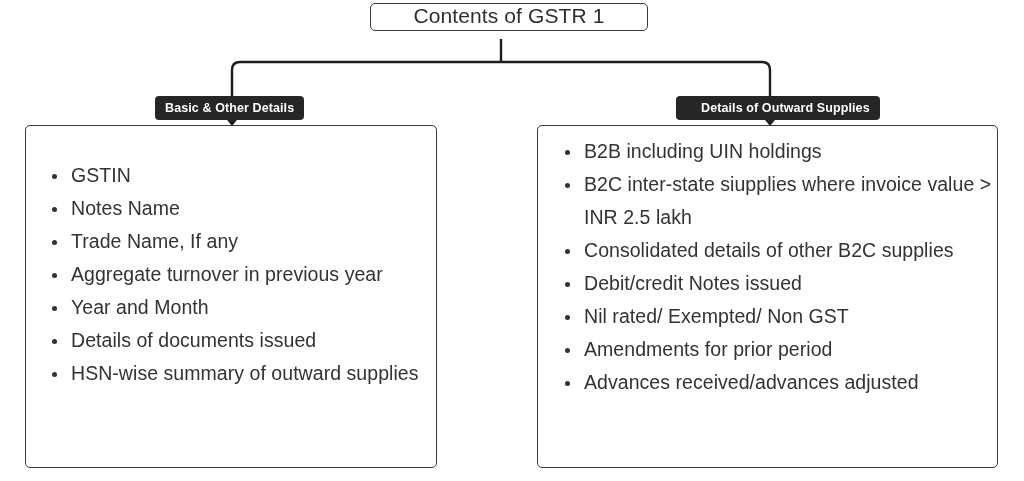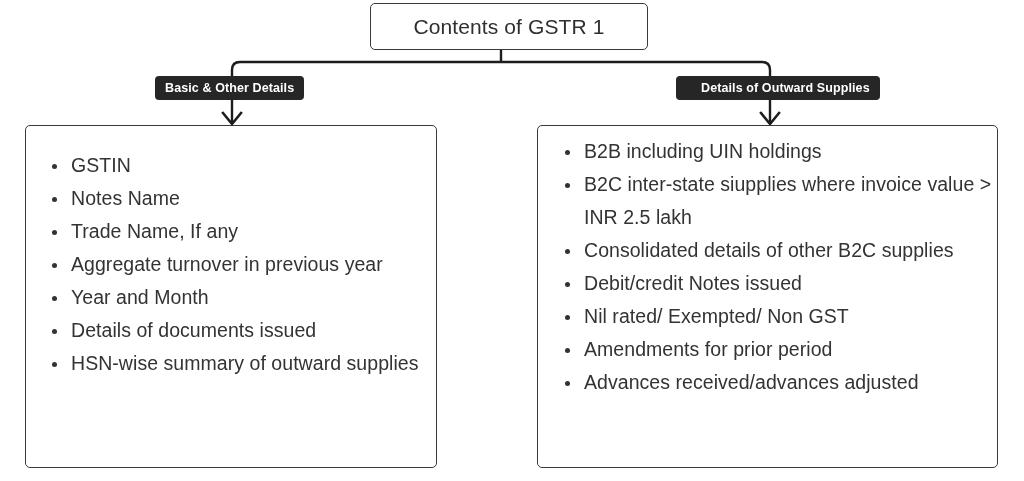--- a/index.html
+++ b/index.html
@@ -43,27 +43,26 @@
     stroke-linecap: square;
     stroke-linejoin: miter;
   }
 
   
   .root-box {
     position: absolute;
     left: 370px;
     top: 3px;
     width: 278px;
-    height: 47px;
+    height: 28px;
     box-sizing: border-box;
     border: 1.6px solid #3a3a3a;
     border-radius: 5px;
     background: #ffffff;
     display: flex;
-    align-items: center;
     justify-content: center;
   }
   .root-title {
     font-size: 21px;
     color: #2f2f2f;
     letter-spacing: 0.1px;
     white-space: nowrap;
   }
 
   
@@ -75,20 +74,21 @@
     color: #ffffff;
     font-size: 12.5px;
     font-weight: bold;
     letter-spacing: 0.1px;
     display: flex;
     align-items: center;
     justify-content: center;
     white-space: nowrap;
     height: 24px;
     padding: 0 10px;
+    margin-top: 20px;
   }
   #badge-left  { left: 155px; top: 76px; }
   #badge-right { left: 676px; top: 76px; padding-left: 25px; }
 
   
   .content-box {
     position: absolute;
     box-sizing: border-box;
     border: 1.8px solid #3a3a3a;
     border-radius: 5px;
@@ -106,21 +106,21 @@
     top: 125px;
     width: 461px;
     height: 343px;
   }
 
   .bullet-list {
     list-style: none;
     margin: 0;
     padding: 0;
   }
-  #list-left  { margin: 23px 0 0 26px; }
+  #list-left  { margin: 33px 0 0 26px; }
   #list-right { margin: 9px 0 4px 27px; }
 
   .bullet-item {
     position: relative;
     padding-left: 19px;
     font-size: 19.5px;
     line-height: 33px;
     color: #333333;
     letter-spacing: 0.05px;
   }

